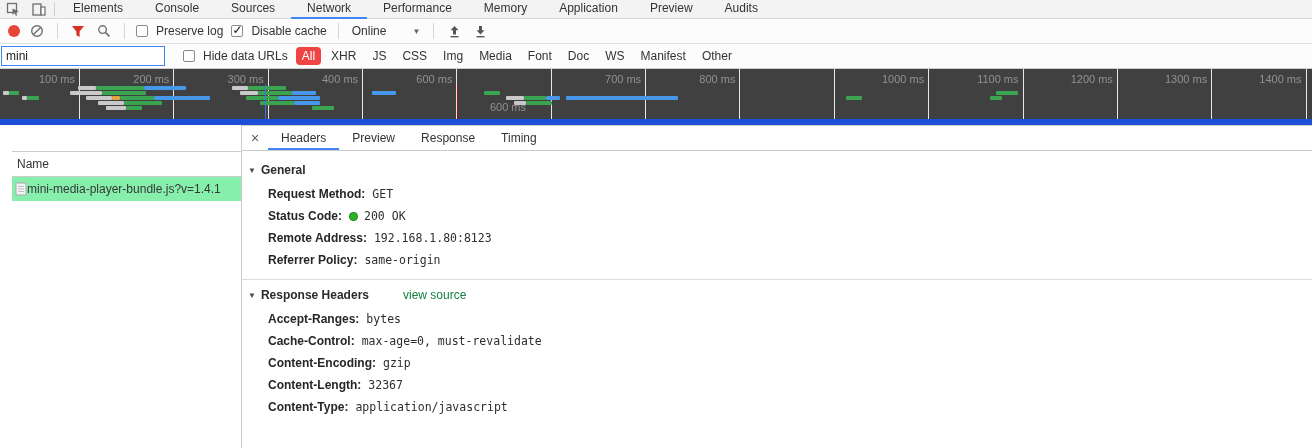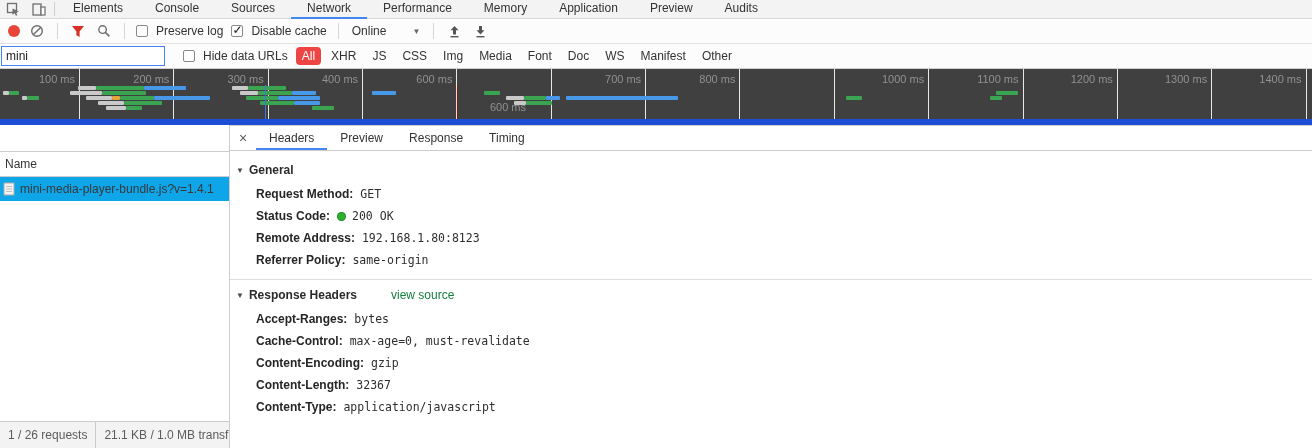--- a/index.html
+++ b/index.html
@@ -52,29 +52,29 @@
   .ftype { padding:2px 6px; color:#333; cursor:pointer; border-radius:4px; white-space:nowrap; }
   .ftype.selected { background:#ef4444; color:#fff; }
   
   .overview { position:relative; height:56px; background:#404040; border-bottom:6px solid #1d4ed8; overflow:hidden; }
   .gridline { position:absolute; top:0; bottom:0; width:1px; background:#e7e7e7; }
   .ticklabel { position:absolute; top:4px; width:70px; text-align:right; font-size:11px; color:#919191; }
   .wbar { position:absolute; height:4px; border-radius:1px; }
   .evline { position:absolute; top:16px; bottom:0; width:1px; }
   
   .content { display:flex; height:323px; }
-  .left-panel { width:230px; flex:0 0 230px; border-right:1px solid #ccc; display:flex; flex-direction:column; background:#fff; }
+  .left-panel { width:230px; flex:0 0 230px; border-right:1px solid #ccc; display:flex; flex-direction:column; background:#fff;margin-left:12px; }
   .panel-gap { height:26px; background:#fff; }
   .name-header {
     height:26px; line-height:25px; padding-left:5px; color:#333;
     border-top:1px solid #ccc; border-bottom:1px solid #ccc; background:#fff; cursor:pointer;
   }
   .request-row {
-    height:24px; display:flex; align-items:center; gap:5px; padding-left:3px;
-    background:#0ea5e9; color:#383838; cursor:pointer; white-space:nowrap; overflow:hidden;
+    height:24px; display:flex; align-items:center; padding-left:3px;
+    background:#86efac; color:#383838; cursor:pointer; white-space:nowrap; overflow:hidden;
   }
   .left-fill { flex:1; background:#fff; }
   .status-bar {
     height:27px; border-top:1px solid #ccc; background:#f3f3f3; color:#5c5c5c;
     display:flex; align-items:center; overflow:hidden; white-space:nowrap;
   }
   .status-bar .sb-item { padding:0 8px; }
   .sb-sep { width:1px; height:27px; background:#ccc; flex:0 0 auto; }
   
   .detail-pane { flex:1; display:flex; flex-direction:column; overflow:hidden; background:#fff; }
@@ -274,25 +274,20 @@
       <div class="request-row">
         <svg width="12" height="14" viewBox="0 0 12 14">
           <rect x="1" y="1" width="10" height="12" fill="#f2f2f2" stroke="#ababab" stroke-width="1"></rect>
           <line x1="3" y1="4.5" x2="9" y2="4.5" stroke="#bfbfbf" stroke-width="1"></line>
           <line x1="3" y1="7" x2="9" y2="7" stroke="#bfbfbf" stroke-width="1"></line>
           <line x1="3" y1="9.5" x2="9" y2="9.5" stroke="#bfbfbf" stroke-width="1"></line>
         </svg>
         <span>mini-media-player-bundle.js?v=1.4.1</span>
       </div>
       <div class="left-fill"></div>
-      <div class="status-bar">
-        <span class="sb-item">1 / 26 requests</span>
-        <span class="sb-sep"></span>
-        <span class="sb-item">21.1 KB / 1.0 MB transf</span>
-      </div>
     </div>
 
     <div class="detail-pane">
       <div class="detail-tabs">
         <div class="close-x">×</div>
         <div style="display:flex" id="detail-tabs">
             <div class="detail-tab selected">Headers</div>
             <div class="detail-tab">Preview</div>
             <div class="detail-tab">Response</div>
             <div class="detail-tab">Timing</div>

